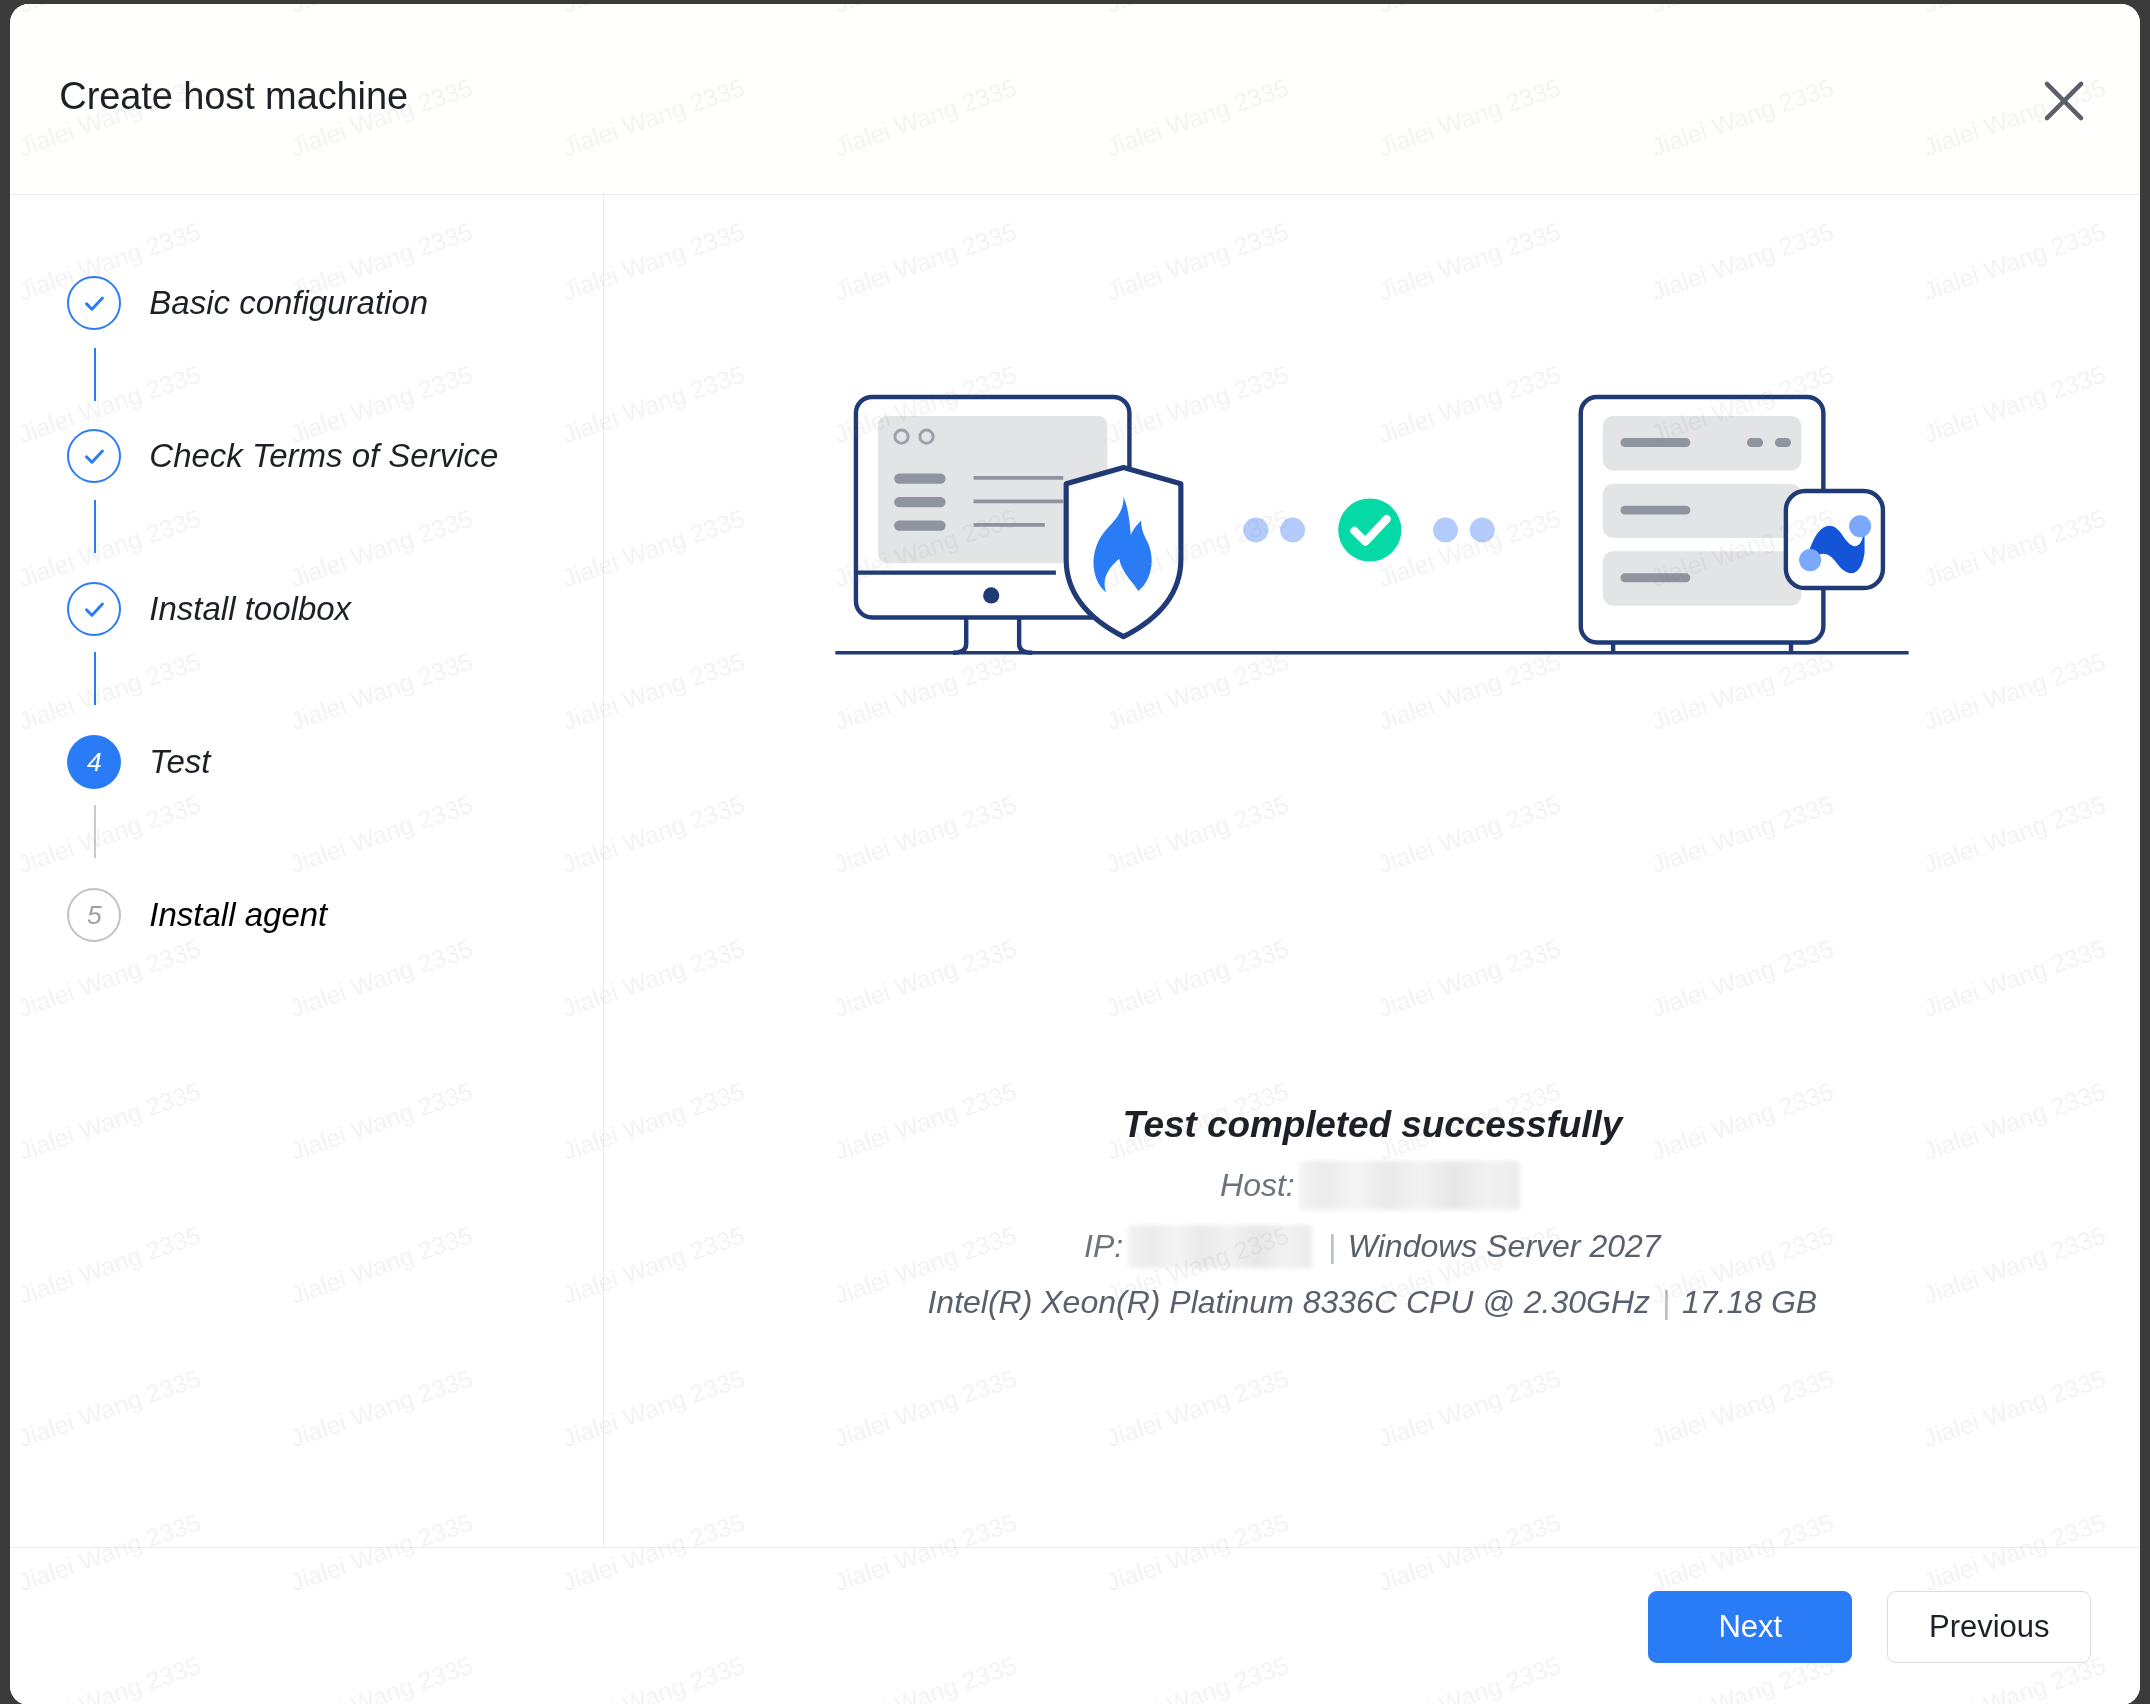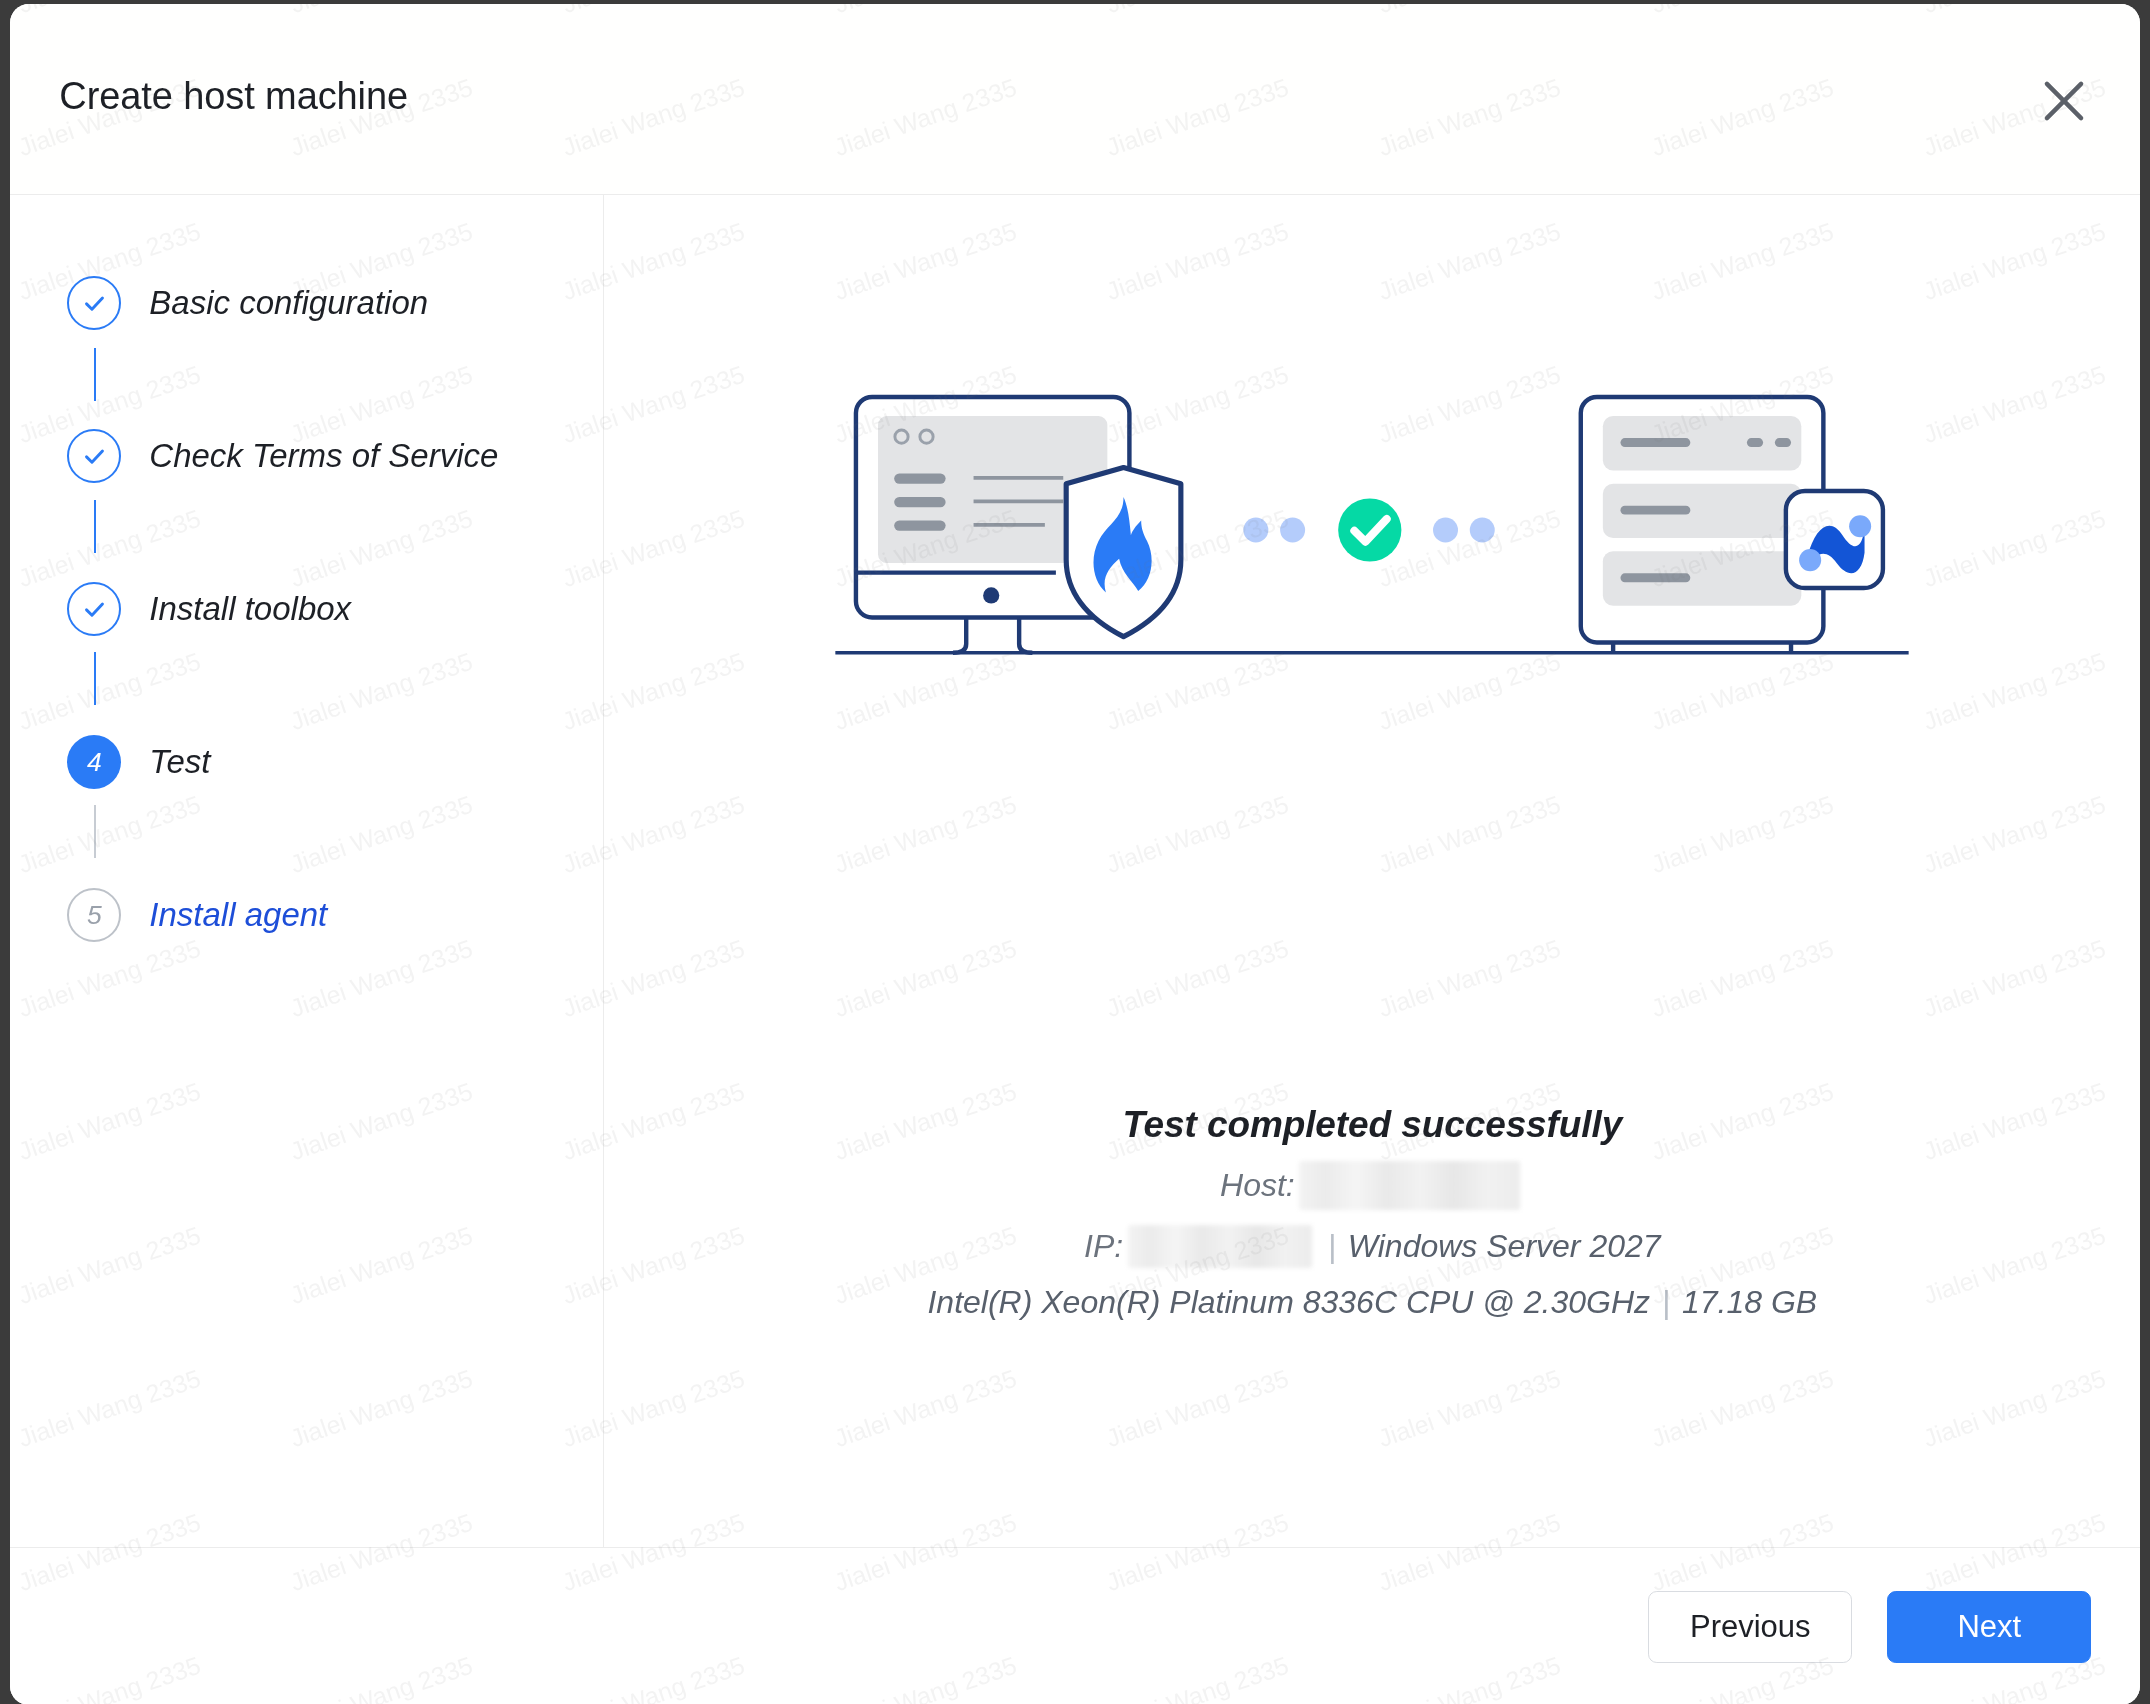--- a/index.html
+++ b/index.html
@@ -108,21 +108,21 @@
     color: #9aa1ab;
   }
 
   .step-label {
     margin-left: 28px;
     font-size: 33px;
     color: #1d2026;
     white-space: nowrap;
   }
   .step-label.active { color: #1d2026; text-align: center; }
-  .step-label.pending { color: #1d4ed8; text-align: right; }
+  .step-label.pending { color: #000000; text-align: right; }
 
   
   .connector {
     position: absolute;
     left: 84px;
     width: 2.2px;
     background: #2a7bf6;
     z-index: 1;
   }
   .connector.pending { background: #c7ccd3; }
@@ -387,22 +387,22 @@
         <div class="result-line cpu">
           <span>Intel(R) Xeon(R) Platinum 8336C CPU @ 2.30GHz</span>
           <span class="sep">|</span>
           <span>17.18 GB</span>
         </div>
       </div>
     </div>
   </div>
 
   <div class="dialog-footer">
+    <button class="btn btn-primary">Next</button>
     <button class="btn btn-secondary">Previous</button>
-    <button class="btn btn-primary">Next</button>
   </div>
 
   <div class="watermark-layer" id="wm-layer">
       <div class="wm" style="left: 3.7px; top: -44px;">Jialei Wang 2335</div>
       <div class="wm" style="left: 276px; top: -44px;">Jialei Wang 2335</div>
       <div class="wm" style="left: 548px; top: -44px;">Jialei Wang 2335</div>
       <div class="wm" style="left: 820px; top: -44px;">Jialei Wang 2335</div>
       <div class="wm" style="left: 1092px; top: -44px;">Jialei Wang 2335</div>
       <div class="wm" style="left: 1364px; top: -44px;">Jialei Wang 2335</div>
       <div class="wm" style="left: 1637px; top: -44px;">Jialei Wang 2335</div>

